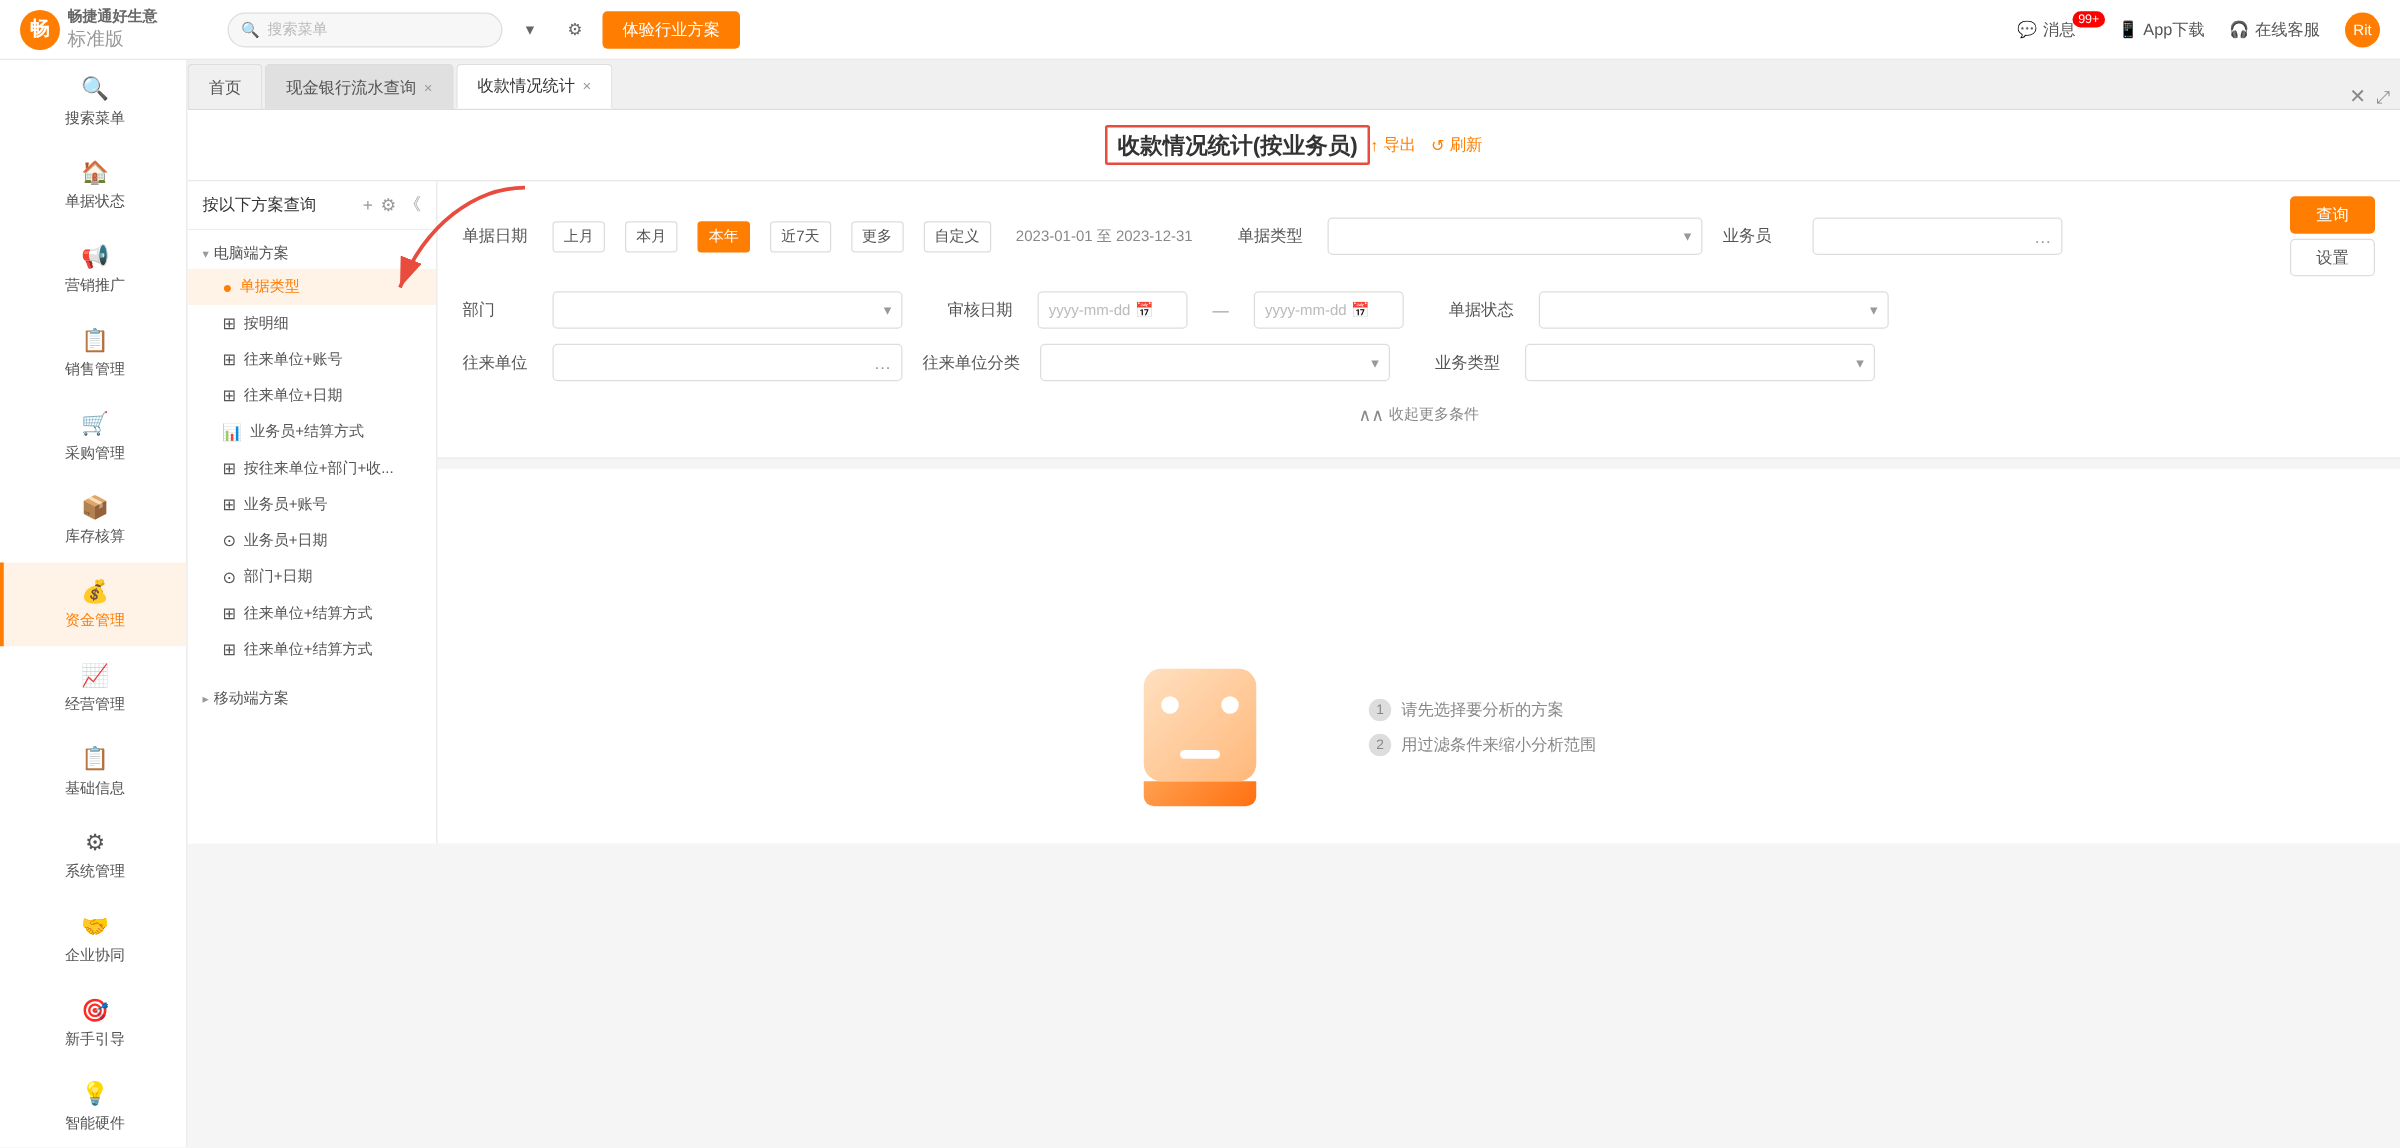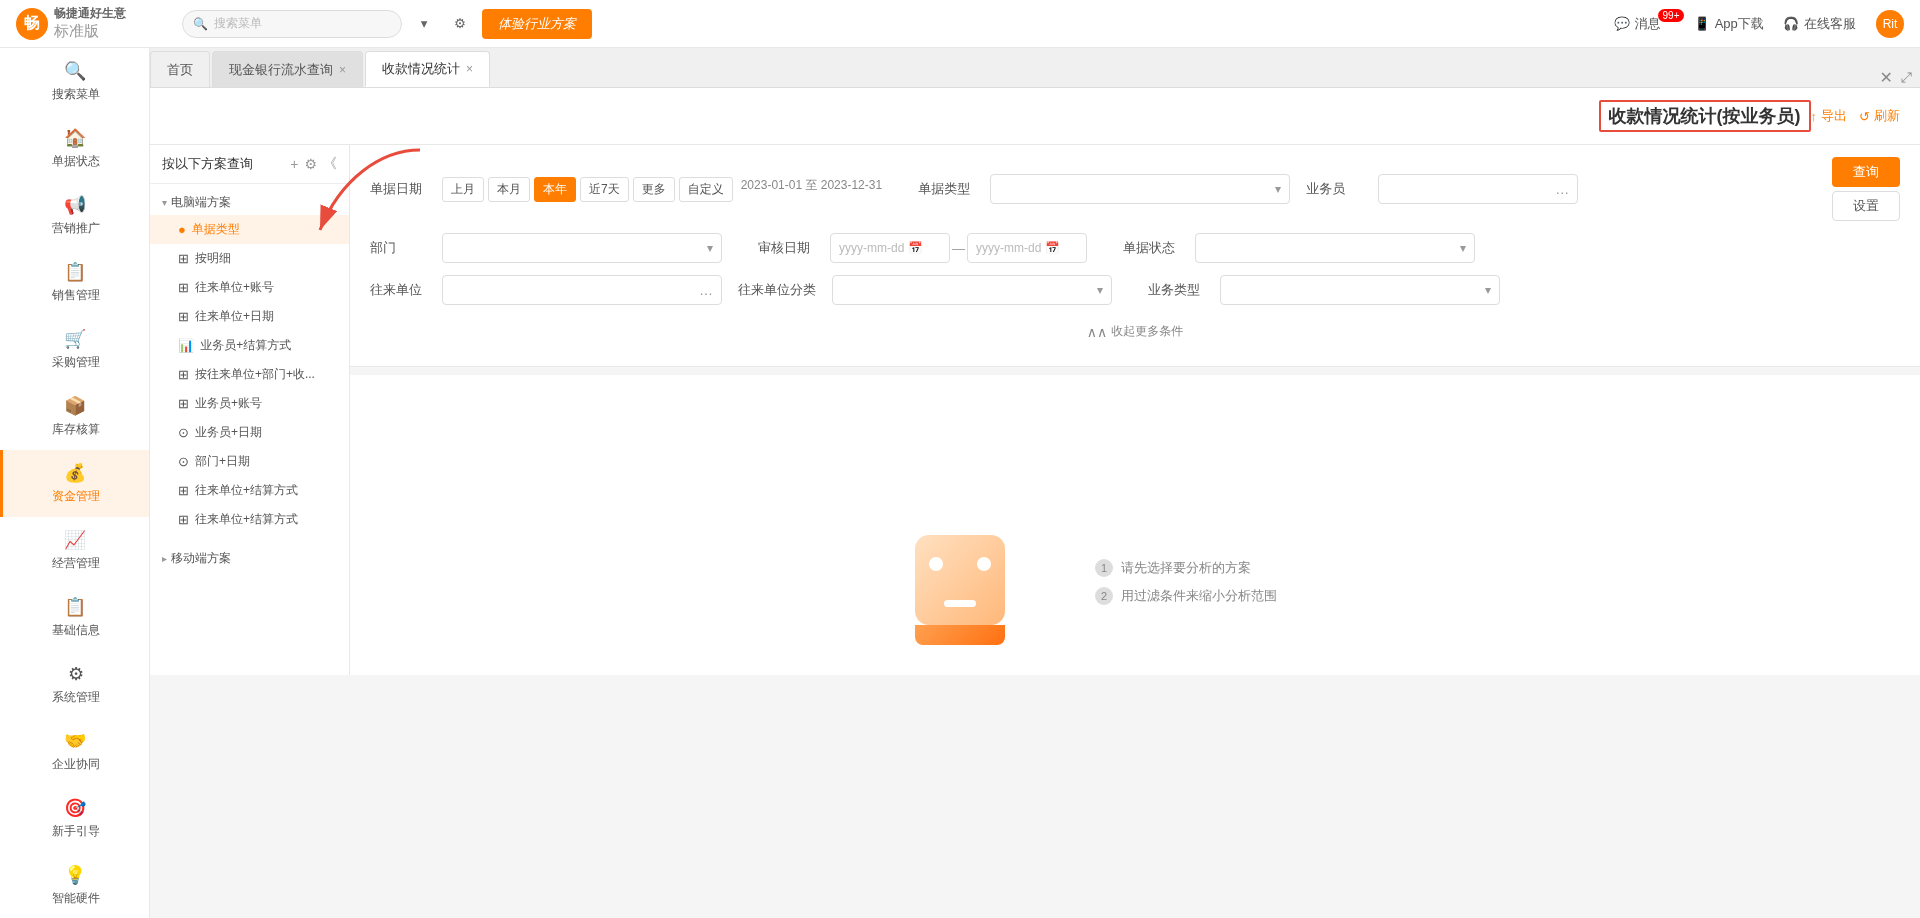--- a/index.html
+++ b/index.html
@@ -61,21 +61,20 @@
     }
     .header-trial-btn {
       background: #ff7d00;
       color: #fff;
       border: none;
       border-radius: 4px;
       padding: 6px 16px;
       cursor: pointer;
       font-size: 13px;
       white-space: nowrap;
-      font-style: italic;
     }
     .header-right {
       display: flex;
       align-items: center;
       gap: 20px;
       margin-left: auto;
     }
     .header-msg {
       display: flex; align-items: center; gap: 4px;
       cursor: pointer; color: #555; font-size: 13px;
@@ -200,21 +199,21 @@
       background: #f5f5f5;
       padding: 0;
     }
 
     
     .page-header {
       background: #fff;
       padding: 12px 20px;
       display: flex;
       align-items: center;
-      justify-content: flex-end;
+      justify-content: center;
       border-bottom: 1px solid #e8e8e8;
     }
     .page-title-box {
       border: 2px solid #e74c3c;
       padding: 2px 8px;
       border-radius: 2px;
     }
     .page-title {
       font-size: 18px;
       font-weight: bold;
@@ -251,21 +250,22 @@
     }
     .filter-row:last-child { margin-bottom: 0; }
     .filter-label {
       color: #555;
       font-size: 13px;
       white-space: nowrap;
       min-width: 56px;
     }
     .filter-date-group {
       display: flex;
-      gap: 4px;
+      align-items: center;
+      gap: 16px;
     }
     .date-btn {
       padding: 3px 8px;
       border: 1px solid #ddd;
       border-radius: 3px;
       cursor: pointer;
       background: #fff;
       font-size: 12px;
       color: #555;
     }
@@ -292,21 +292,21 @@
       align-items: center;
       justify-content: space-between;
       cursor: pointer;
     }
     .filter-select-wide {
       min-width: 300px;
     }
     .filter-date-input {
       display: flex;
       align-items: center;
-      gap: 2px;
+      gap: 20px;
     }
     .date-input-box {
       width: 120px; height: 30px;
       border: 1px solid #ddd;
       border-radius: 4px;
       padding: 0 8px;
       font-size: 12px;
       color: #bbb;
       background: #fff;
       display: flex;

